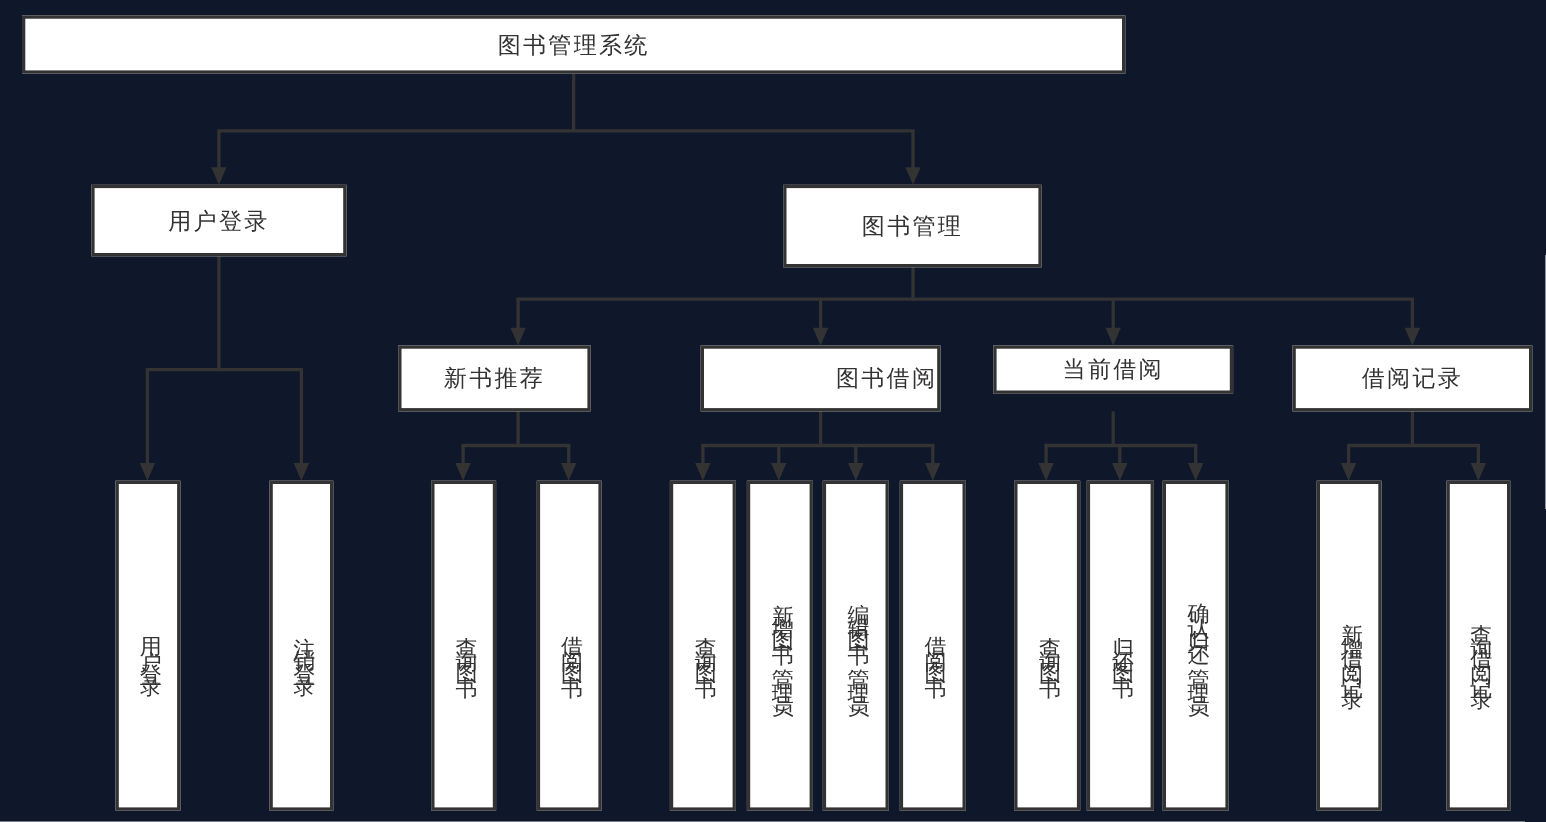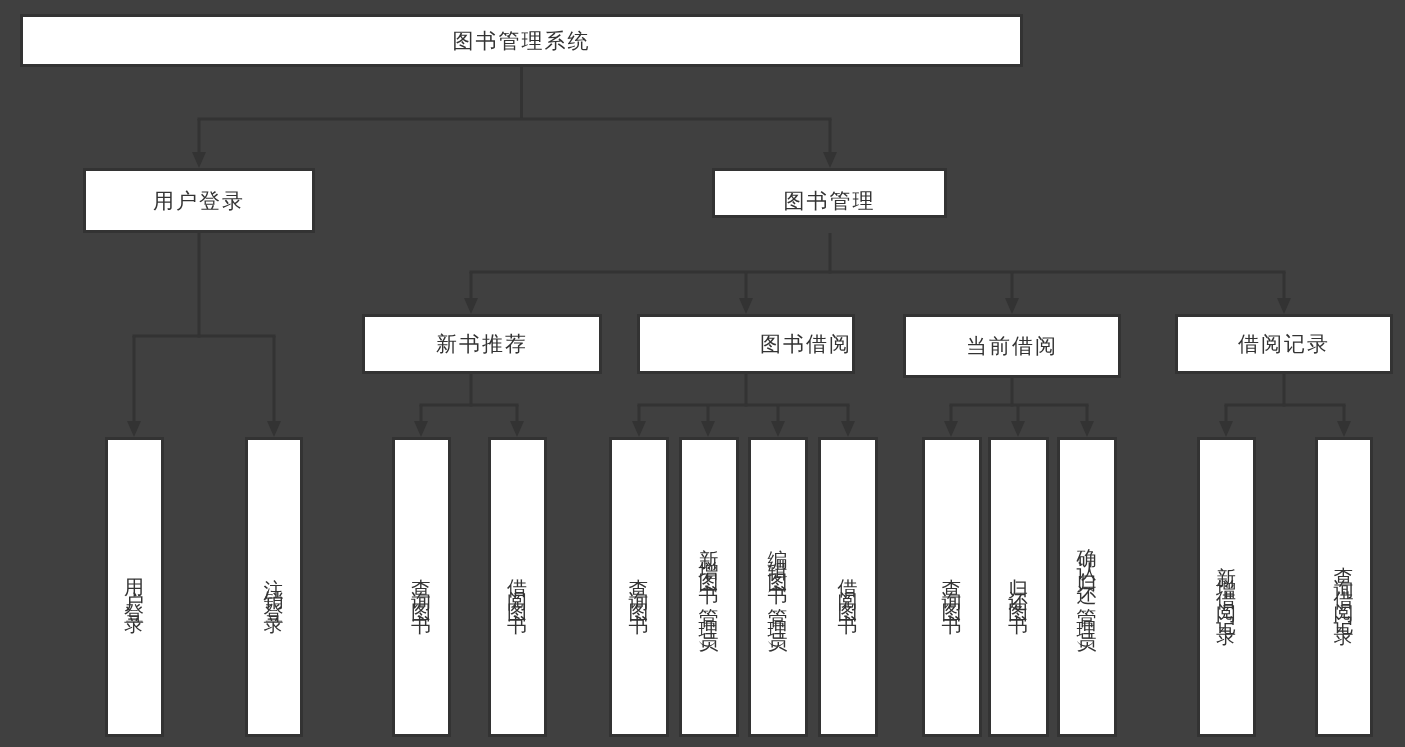--- a/index.html
+++ b/index.html
@@ -1,18 +1,18 @@
 <!DOCTYPE html>
 <html><head>
 <meta charset="utf-8">
 <style>
   html,body { margin:0; padding:0; background:#ffffff; }
   #stage {
-    position:relative; width:1405px; height:747px; background:#404040;
-    font-family:Liberation Serif, serif; overflow:hidden;
+    position:relative; width:1405px; height:747px; background:#0f172a;
+    font-family:Liberation Mono, monospace; overflow:hidden;
   }
   #connectors { position:absolute; left:0; top:0; width:1405px; height:747px; }
   .box {
     position:absolute; box-sizing:border-box; border:3px solid #333333;
     background:#ffffff; display:flex; align-items:center; justify-content:center;
     color:#333333;
   }
   .hlabel { font-size:21px; letter-spacing:2px; white-space:nowrap; }
   .vtext {
     writing-mode:vertical-rl; text-orientation:mixed;
@@ -97,31 +97,31 @@
     </g>
   </svg>
 
   <div class="box" style="left:20px; top:14px; width:1003px; height:53px;">
     <span class="hlabel">图书管理系统</span>
   </div>
 
   <div class="box" style="left:83px; top:168px; width:232px; height:65px;">
     <span class="hlabel">用户登录</span>
   </div>
-  <div class="box" style="left:712px; top:168px; width:235px; height:50px;align-items:flex-end;">
+  <div class="box" style="left:712px; top:168px; width:235px; height:75px;">
     <span class="hlabel">图书管理</span>
   </div>
 
-  <div class="box" style="left:362px; top:314px; width:240px; height:60px;">
+  <div class="box" style="left:362px; top:314px; width:175px; height:60px;">
     <span class="hlabel">新书推荐</span>
   </div>
   <div class="box" style="left:637px; top:314px; width:218px; height:60px;justify-content:flex-end;">
     <span class="hlabel">图书借阅</span>
   </div>
-  <div class="box" style="left:903px; top:314px; width:218px; height:64px;">
+  <div class="box" style="left:903px; top:314px; width:218px; height:44px;">
     <span class="hlabel">当前借阅</span>
   </div>
   <div class="box" style="left:1175px; top:314px; width:218px; height:60px;text-align:right;">
     <span class="hlabel">借阅记录</span>
   </div>
 
   <div class="box" style="left:105px; top:437px; width:59px; height:300px;">
     <span class="vtext">用户登录</span>
   </div>
   <div class="box" style="left:245px; top:437px; width:58px; height:300px;">

